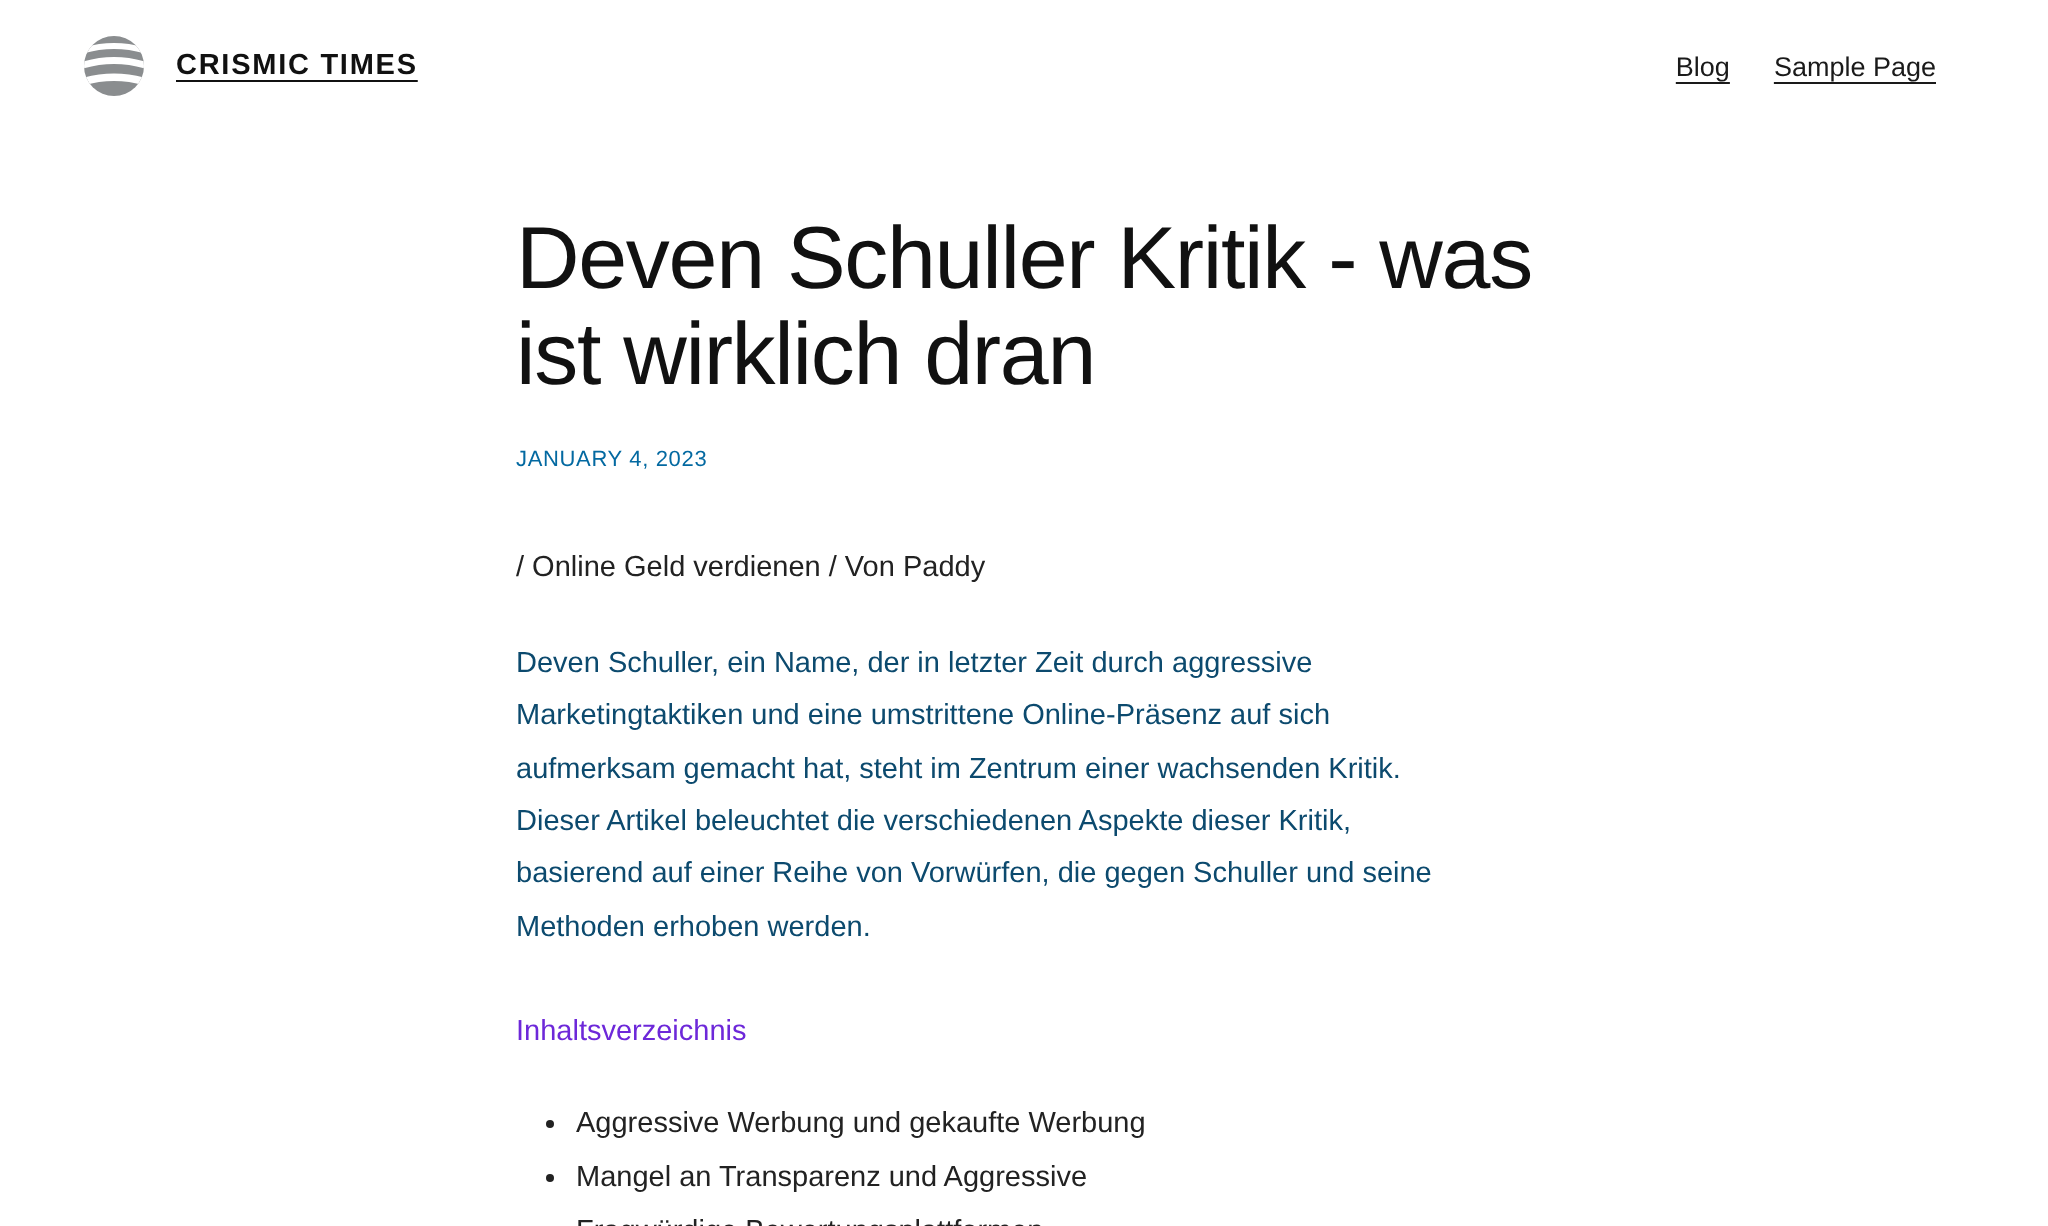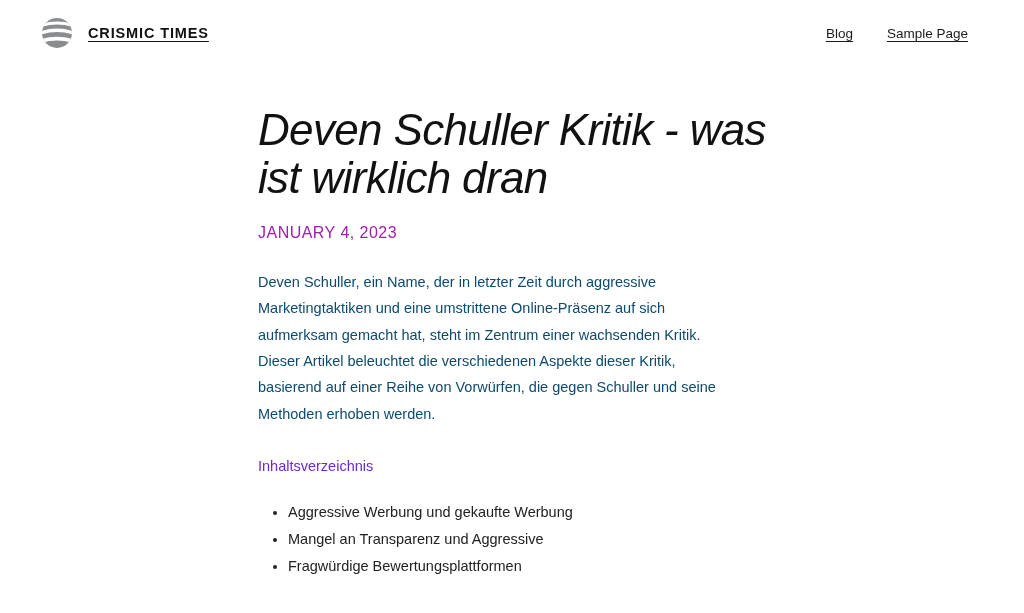--- a/index.html
+++ b/index.html
@@ -42,21 +42,21 @@
     text-underline-offset: 3px;
     text-decoration-thickness: 1px;
     color: #111;
     white-space: nowrap;
   }
 
   .main-nav {
     margin-left: auto;
     display: flex;
     align-items: flex-start;
-    gap: 34px;
+    gap: 22px;
   }
 
   .nav-link {
     font-size: 13.5px;
     color: #1a1a1a;
     text-decoration: underline;
     text-underline-offset: 3px;
     text-decoration-thickness: 1px;
     cursor: pointer;
     white-space: nowrap;
@@ -69,28 +69,27 @@
   }
 
   .entry-title {
     font-size: 44px;
     line-height: 1.09;
     font-weight: 400;
     letter-spacing: -0.015em;
     margin: 0;
     max-width: 520px;
     color: #111;
-    font-style: italic;
   }
 
   .entry-date {
     margin-top: 22px;
-    font-size: 16px;
+    font-size: 11px;
     letter-spacing: 0.03em;
-    color: #a21caf;
+    color: #0369a1;
     text-transform: uppercase;
   }
 
   .entry-meta {
     margin-top: 40px;
     font-size: 14.5px;
     color: #222;
   }
 
   .entry-body {
@@ -146,20 +145,21 @@
 
   <nav class="main-nav">
     <a class="nav-link">Blog</a>
     <a class="nav-link">Sample Page</a>
   </nav>
 </header>
 
 <main class="content">
   <h1 class="entry-title">Deven Schuller Kritik - was ist wirklich dran</h1>
   <div class="entry-date">JANUARY 4, 2023</div>
+  <div class="entry-meta">/ Online Geld verdienen / Von Paddy</div>
   <p class="entry-body">Deven Schuller, ein Name, der in letzter Zeit durch aggressive Marketingtaktiken und eine umstrittene Online-Präsenz auf sich aufmerksam gemacht hat, steht im Zentrum einer wachsenden Kritik. Dieser Artikel beleuchtet die verschiedenen Aspekte dieser Kritik, basierend auf einer Reihe von Vorwürfen, die gegen Schuller und seine Methoden erhoben werden.</p>
   <div class="toc-heading">Inhaltsverzeichnis</div>
 
   <ul class="toc-list">
     <li><span>Aggressive Werbung und gekaufte Werbung</span></li>
     <li><span>Mangel an Transparenz und Aggressive</span></li>
     <li><span>Fragwürdige Bewertungsplattformen</span></li>
 
   </ul>
 </main>

